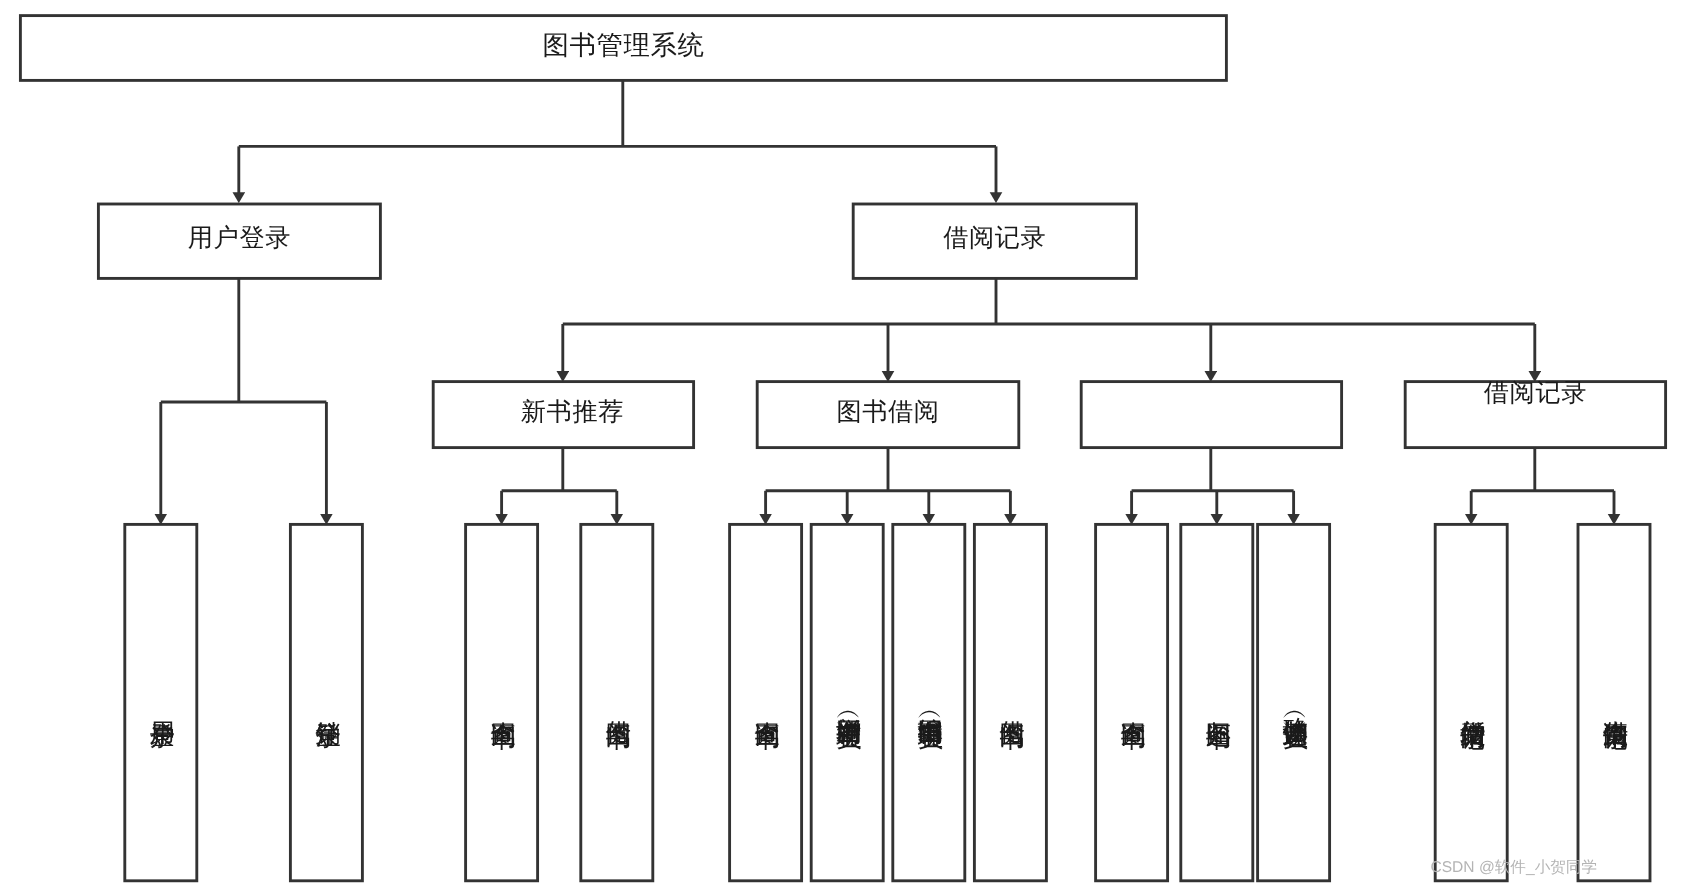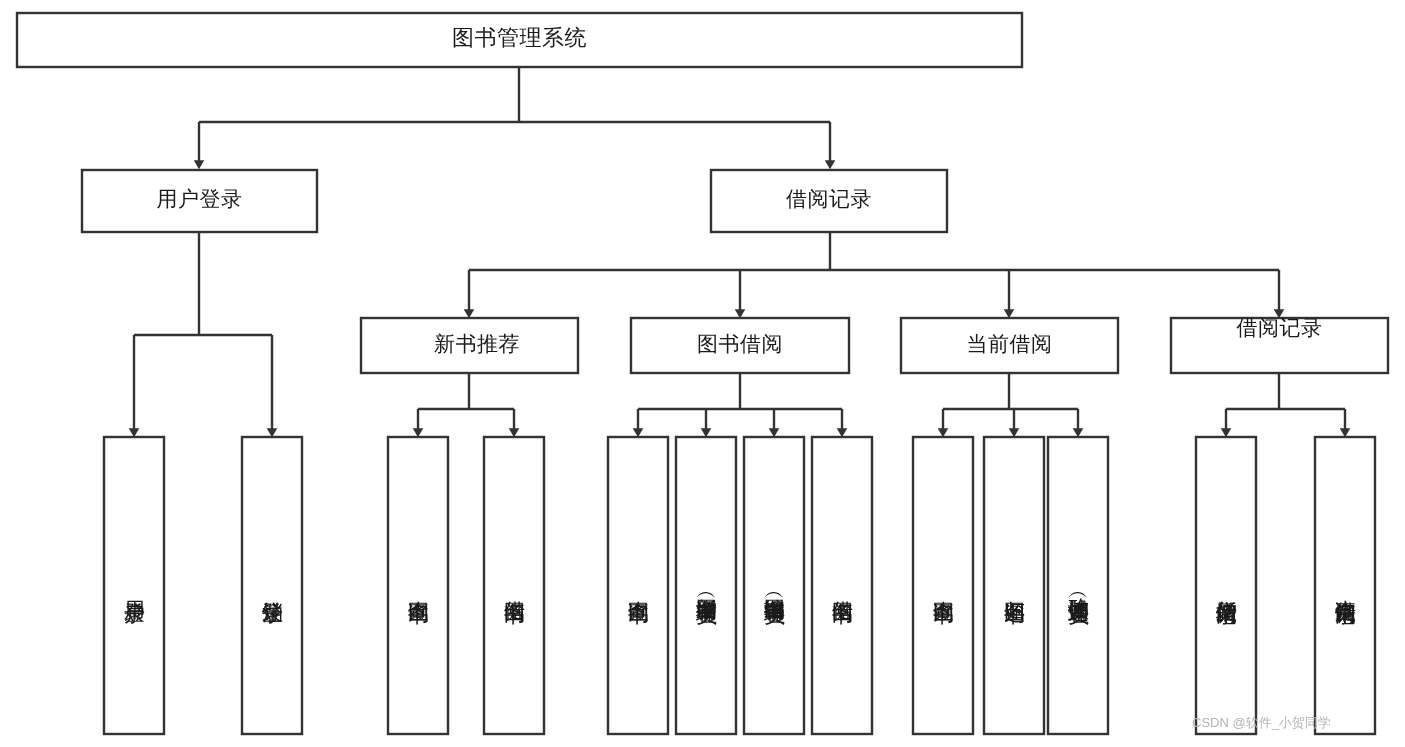--- a/index.html
+++ b/index.html
@@ -163,21 +163,20 @@
     <path class="connector" marker-end="url(#arrow)" d="M 1345 409 L 1345 429"></path>
   </svg>
 
   <div class="node-label-h root-label" style="left:17px; top:13px; width:1005px; height:54px;">图书管理系统</div>
 
   <div class="node-label-h" style="left:82px; top:170px; width:235px; height:62px;">用户登录</div>
   <div class="node-label-h" style="left:711px; top:170px; width:236px; height:62px;">借阅记录</div>
 
   <div class="node-label-h" style="left:361px; top:318px; width:232px; height:55px;">新书推荐</div>
   <div class="node-label-h" style="left:631px; top:318px; width:218px; height:55px;">图书借阅</div>
-  <div class="node-label-h" style="left:901px; top:318px; width:217px; height:55px;">当前借阅</div>
   <div class="node-label-h" style="left:1171px; top:302px; width:217px; height:55px;">借阅记录</div>
 
   <div class="node-label-v" style="left:104px; top:437px; width:60px; height:297px;">用户登录</div>
   <div class="node-label-v" style="left:242px; top:437px; width:60px; height:297px;">注销登录</div>
 
   <div class="node-label-v" style="left:388px; top:437px; width:60px; height:297px;">查询图书</div>
   <div class="node-label-v" style="left:484px; top:437px; width:60px; height:297px;">借阅图书</div>
 
   <div class="node-label-v" style="left:608px; top:437px; width:60px; height:297px;">查询图书</div>
   <div class="node-label-v" style="left:676px; top:437px; width:60px; height:297px;">新增图书（管理员）</div>

